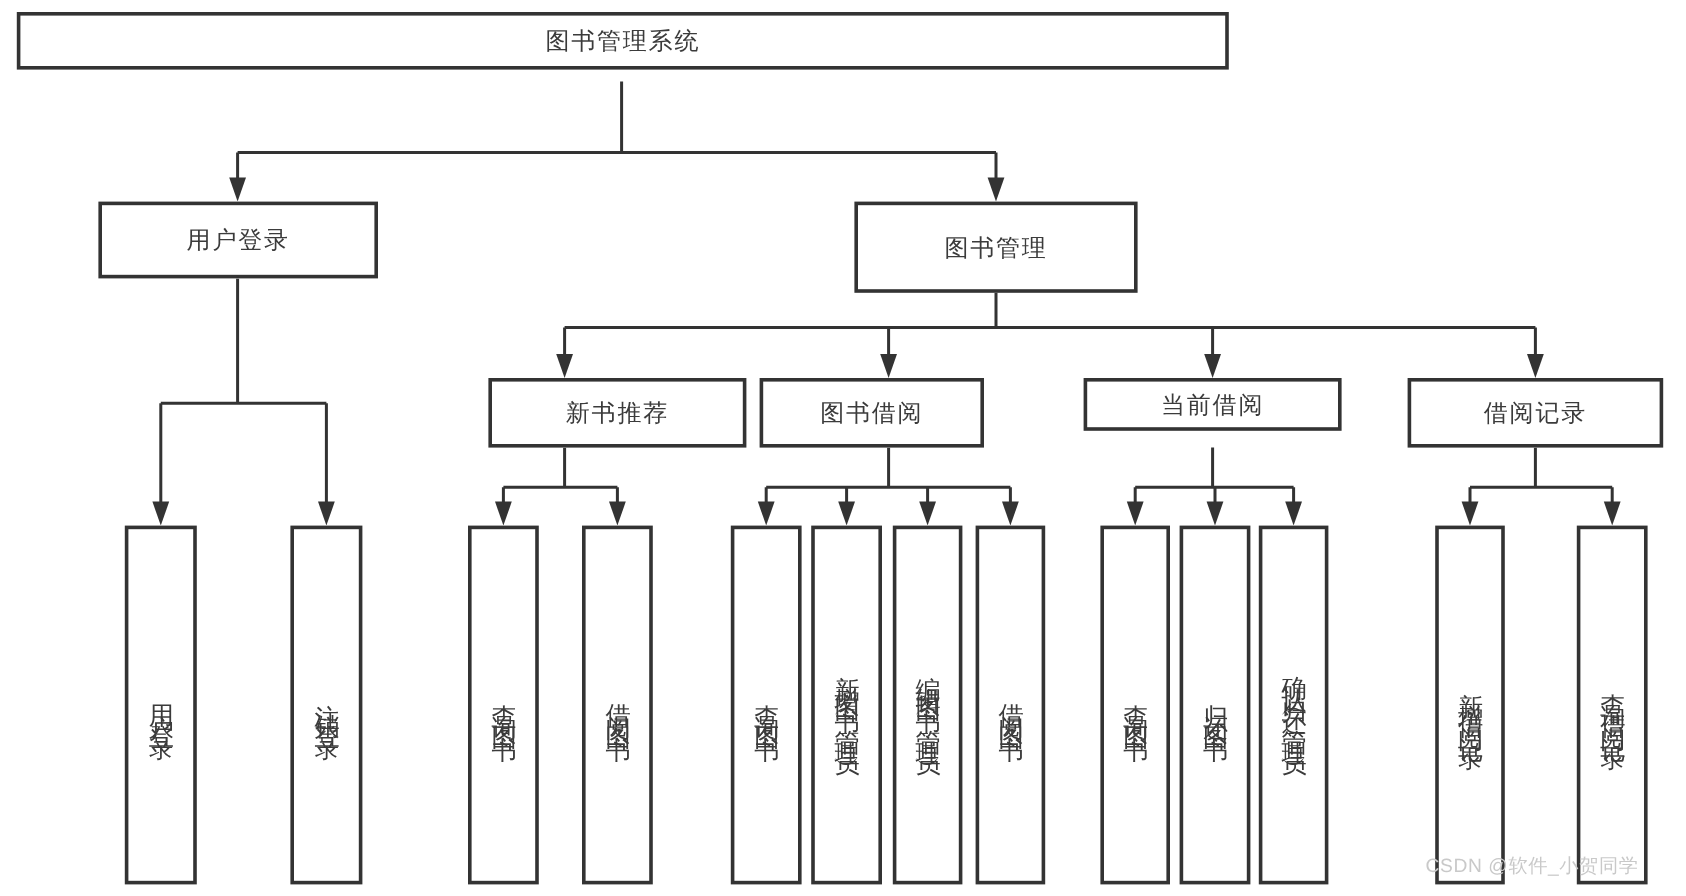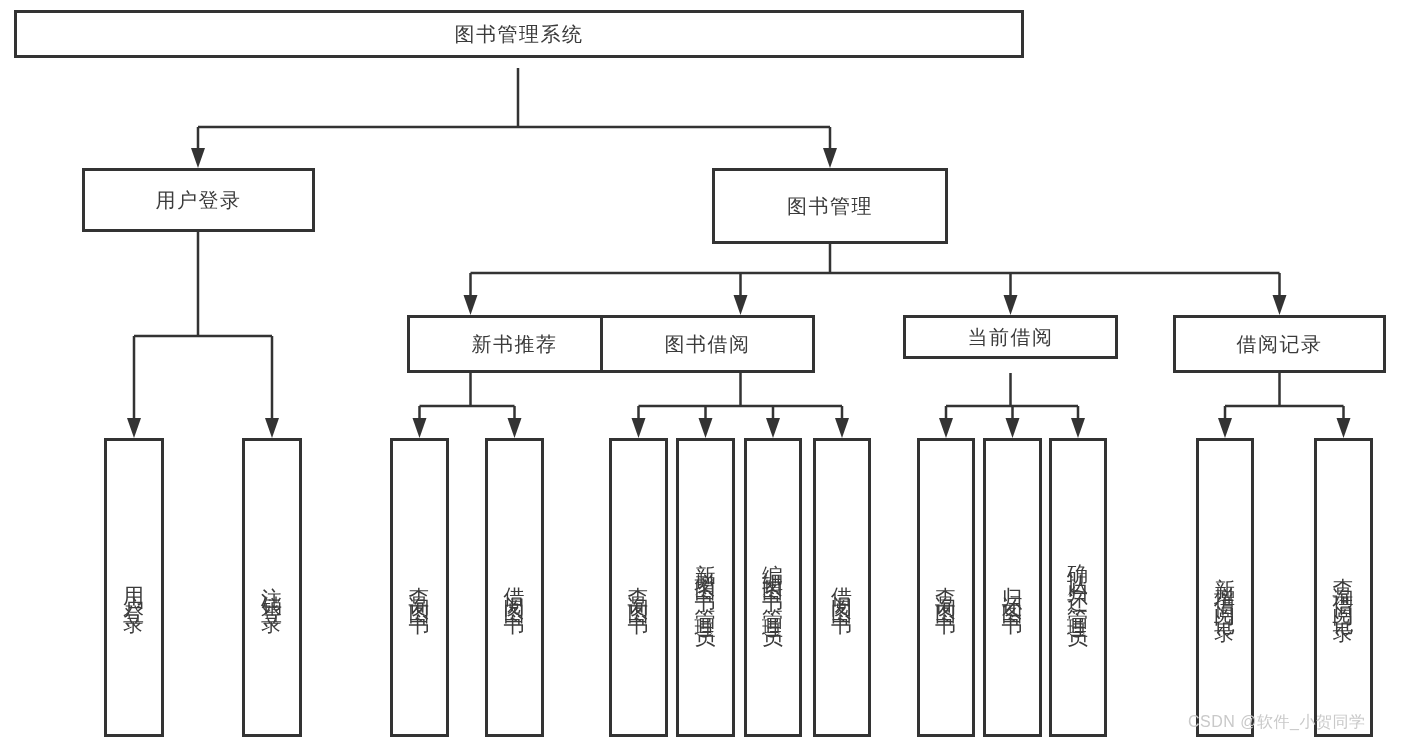--- a/index.html
+++ b/index.html
@@ -83,21 +83,21 @@
       <polygon points="1336.5,418 1350.5,418 1343.5,438"></polygon>
     </g>
   </svg>
 
   <div class="hbox" style="left:14px; top:10px; width:1010px; height:48px;">图书管理系统</div>
 
   <div class="hbox" style="left:82px; top:168px; width:233px; height:64px;">用户登录</div>
   <div class="hbox" style="left:712px; top:168px; width:236px; height:76px;">图书管理</div>
 
   <div class="hbox" style="left:363px; top:315px; width:215px; height:58px;margin-left:44px;">新书推荐</div>
-  <div class="hbox" style="left:600px; top:315px; width:215px; height:58px;">图书借阅</div>
+  <div class="hbox" style="left:633px; top:315px; width:187px; height:58px;">图书借阅</div>
   <div class="hbox" style="left:903px; top:315px; width:215px; height:44px;">当前借阅</div>
   <div class="hbox" style="left:1173px; top:315px; width:213px; height:58px;">借阅记录</div>
 
   <div class="vbox" style="left:104px; width:60px;">
     <span class="vtext">用户登录</span>
   </div>
   <div class="vbox" style="left:242px; width:60px;">
     <span class="vtext">注销登录</span>
   </div>
   <div class="vbox" style="left:390px; width:59px;">

